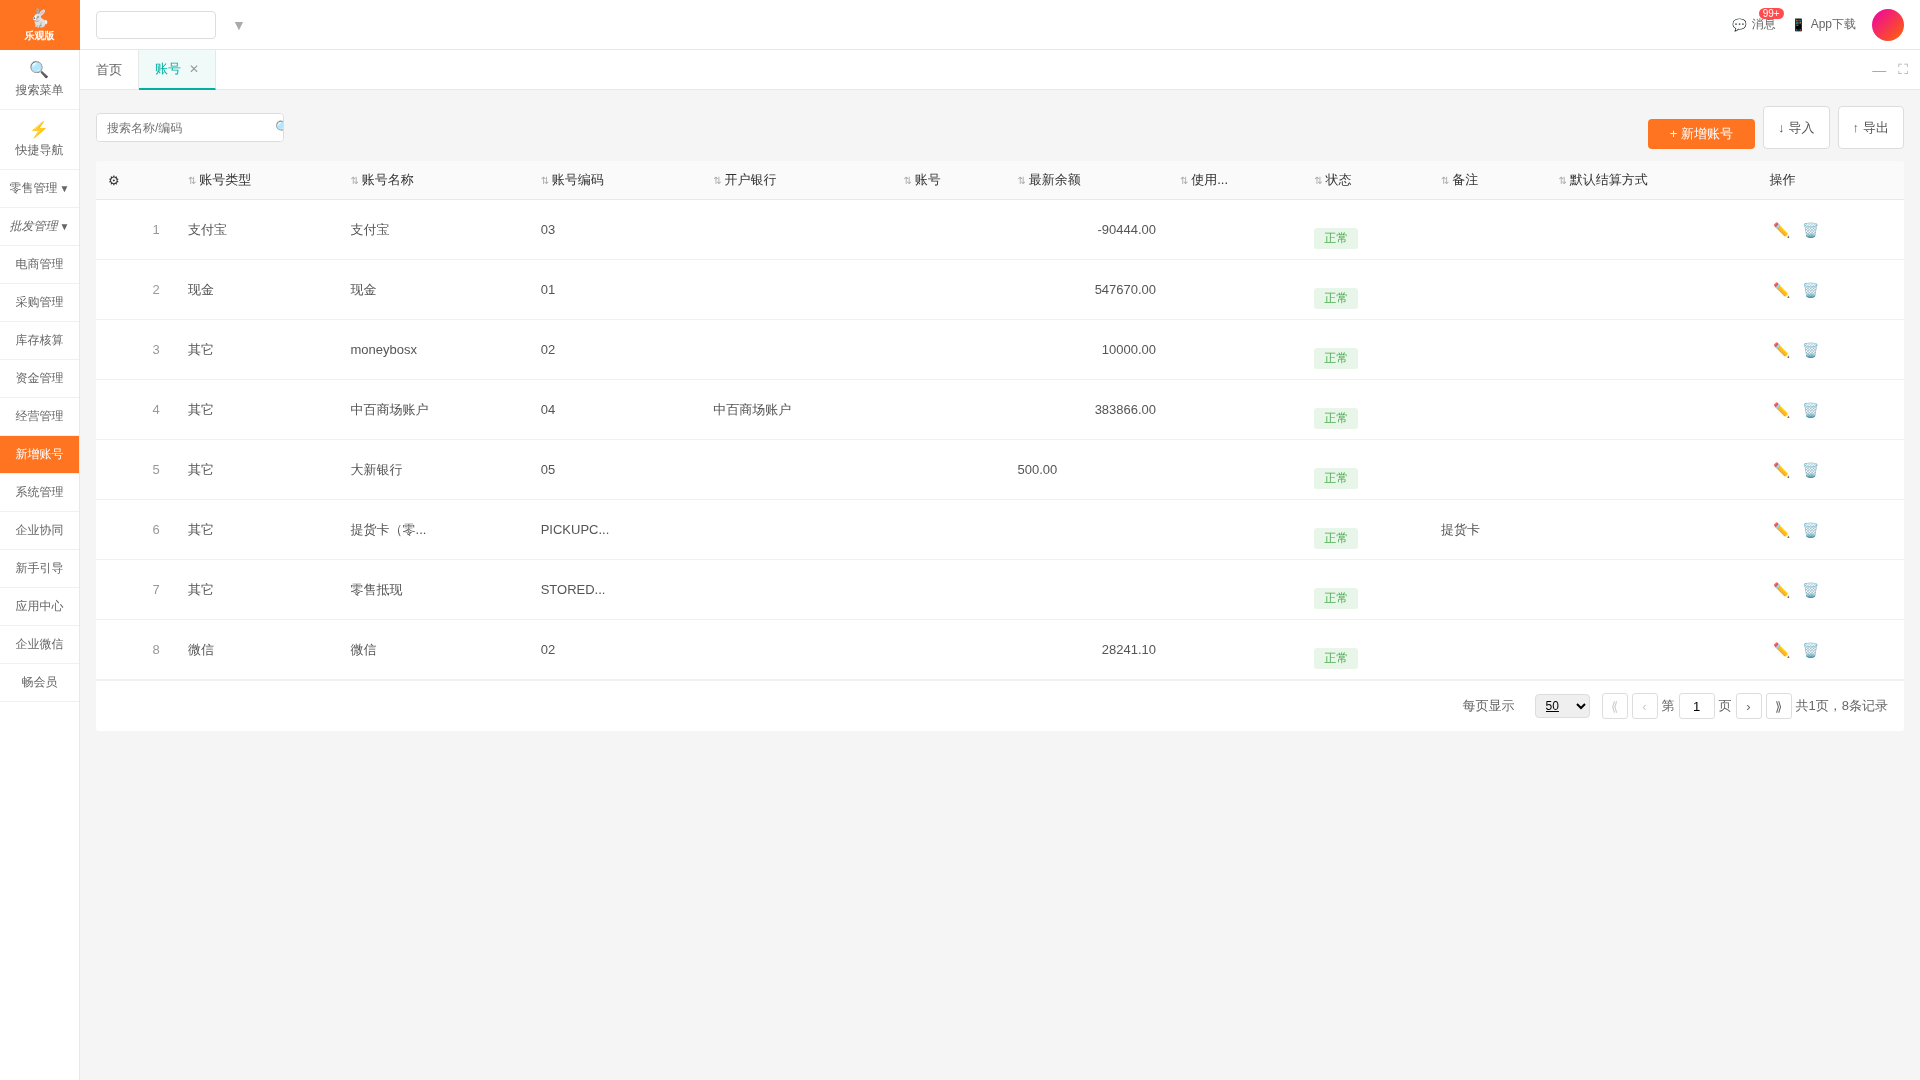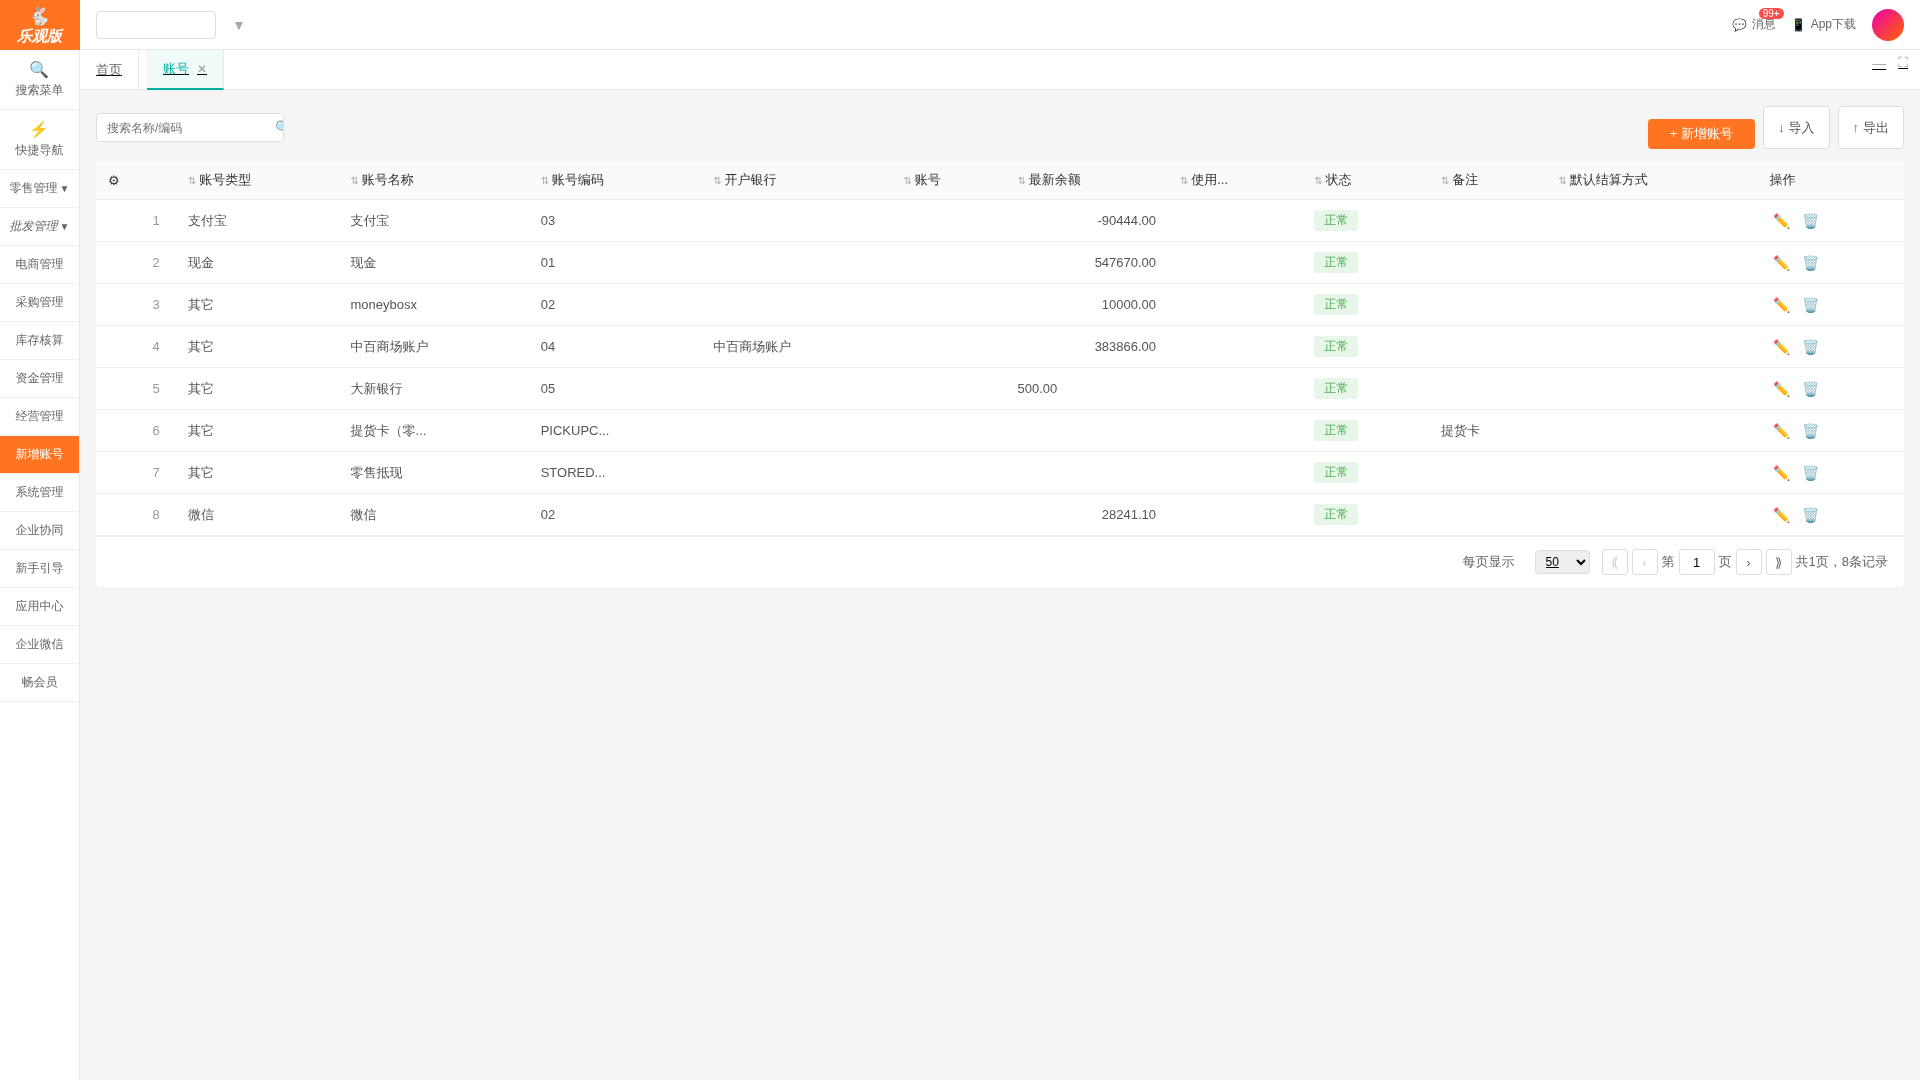--- a/index.html
+++ b/index.html
@@ -21,21 +21,21 @@
       height: 50px;
       background: #ff7420;
       display: flex;
       align-items: center;
       justify-content: center;
       color: white;
       font-size: 11px;
       font-weight: bold;
       flex-direction: column;
     }
-    .sidebar-logo-text { font-size: 15px; color: #fff; font-style: italic; }
+    .sidebar-logo-text { font-size: 10px; color: #fff; }
     .sidebar-item {
       width: 100%;
       padding: 10px 4px;
       text-align: center;
       cursor: pointer;
       color: #666;
       font-size: 12px;
       border-bottom: 1px solid #f0f0f0;
     }
     .sidebar-item.active { background: #ff7420; color: #fff; }
@@ -69,25 +69,24 @@
       padding: 0 4px; min-width: 16px; text-align: center;
     }
     .app-btn { display: flex; align-items: center; gap: 4px; color: #666; font-size: 12px; cursor: pointer; }
     .avatar { width: 32px; height: 32px; border-radius: 50%; background: #ccc; }
 
     
     .tab-bar {
       height: 40px;
       background: #fff;
       display: flex;
-      align-items: flex-start;
+      align-items: center;
       padding: 0 0;
       border-bottom: 1px solid #e8e8e8;
-      gap: 8px;
-      text-decoration: underline;
+      gap: 0;
     }
     .tab {
       height: 40px;
       padding: 0 16px;
       display: flex;
       align-items: center;
       cursor: pointer;
       font-size: 13px;
       color: #666;
       border-right: 1px solid #e8e8e8;
@@ -175,21 +174,21 @@
       white-space: nowrap;
     }
 
     .row-num { color: #999; text-align: center; width: 40px; }
     .status-badge {
       display: inline-block;
       padding: 2px 10px;
       border-radius: 3px;
       font-size: 12px;
     }
-    .status-normal { background: #e8f5e9; color: #4caf50; }
+    .status-normal { background: #e8f5e9; color: #4caf50; margin-top: 18px; }
 
     .action-btn {
       background: none; border: none; cursor: pointer;
       color: #aaa; font-size: 14px; padding: 2px 4px;
     }
 
     
     .table-footer {
       display: flex;
       justify-content: flex-end;

